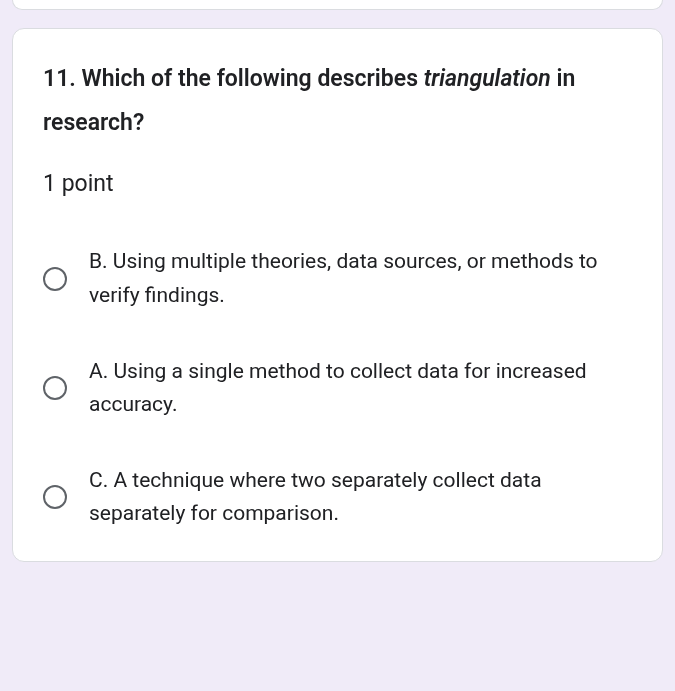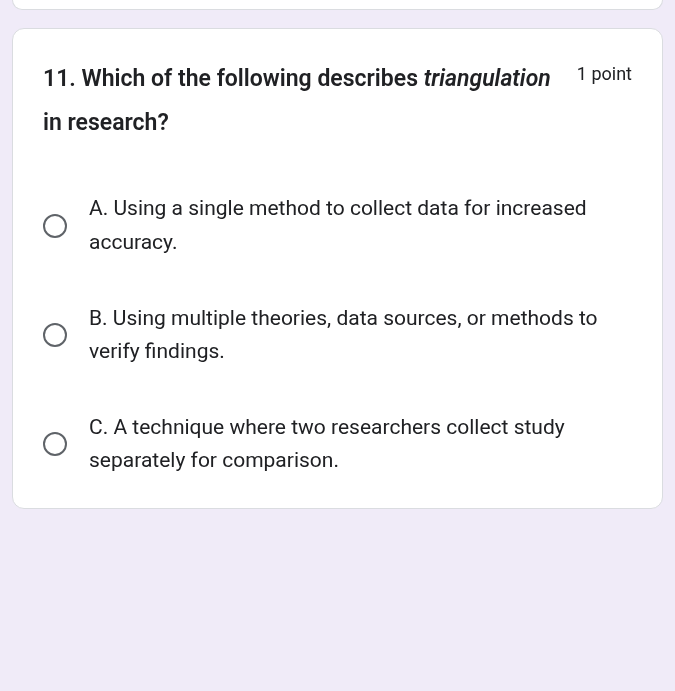--- a/index.html
+++ b/index.html
@@ -26,33 +26,34 @@
       background: #fff;
       border-radius: 12px;
       border: 1px solid #dadce0;
       padding: 28px 30px 30px 30px;
     }
     .question-header {
       display: flex;
       align-items: flex-start;
       gap: 20px;
       margin-bottom: 48px;
+      flex-direction: column;
     }
     .question-title {
       flex: 1;
       font-size: 23px;
       font-weight: 600;
       color: #202124;
       line-height: 1.9;
     }
     .question-title .italic {
       font-style: italic;
     }
     .points {
-      font-size: 18px;
+      font-size: 23px;
       color: #202124;
       white-space: nowrap;
       padding-top: 6px;
       font-weight: 400;
     }
     .options {
       display: flex;
       flex-direction: column;
       gap: 42px;
     }
@@ -85,24 +86,24 @@
     <div class="question-title">
       <span>11.</span>
       <span>Which of the following describes </span><span class="italic">triangulation</span><span> in research?</span>
     </div>
     <div class="points">1 point</div>
   </div>
 
   <div class="options">
     <label class="option">
       <span class="radio"></span>
+      <span class="option-text">B. Using multiple theories, data sources, or methods to verify findings.</span>
+    </label>
+    <label class="option">
+      <span class="radio"></span>
       <span class="option-text">A. Using a single method to collect data for increased accuracy.</span>
     </label>
     <label class="option">
       <span class="radio"></span>
-      <span class="option-text">B. Using multiple theories, data sources, or methods to verify findings.</span>
-    </label>
-    <label class="option">
-      <span class="radio"></span>
-      <span class="option-text">C. A technique where two researchers collect study separately for comparison.</span>
+      <span class="option-text">C. A technique where two separately collect data separately for comparison.</span>
     </label>
   </div>
 </div>
 
 </body></html>

